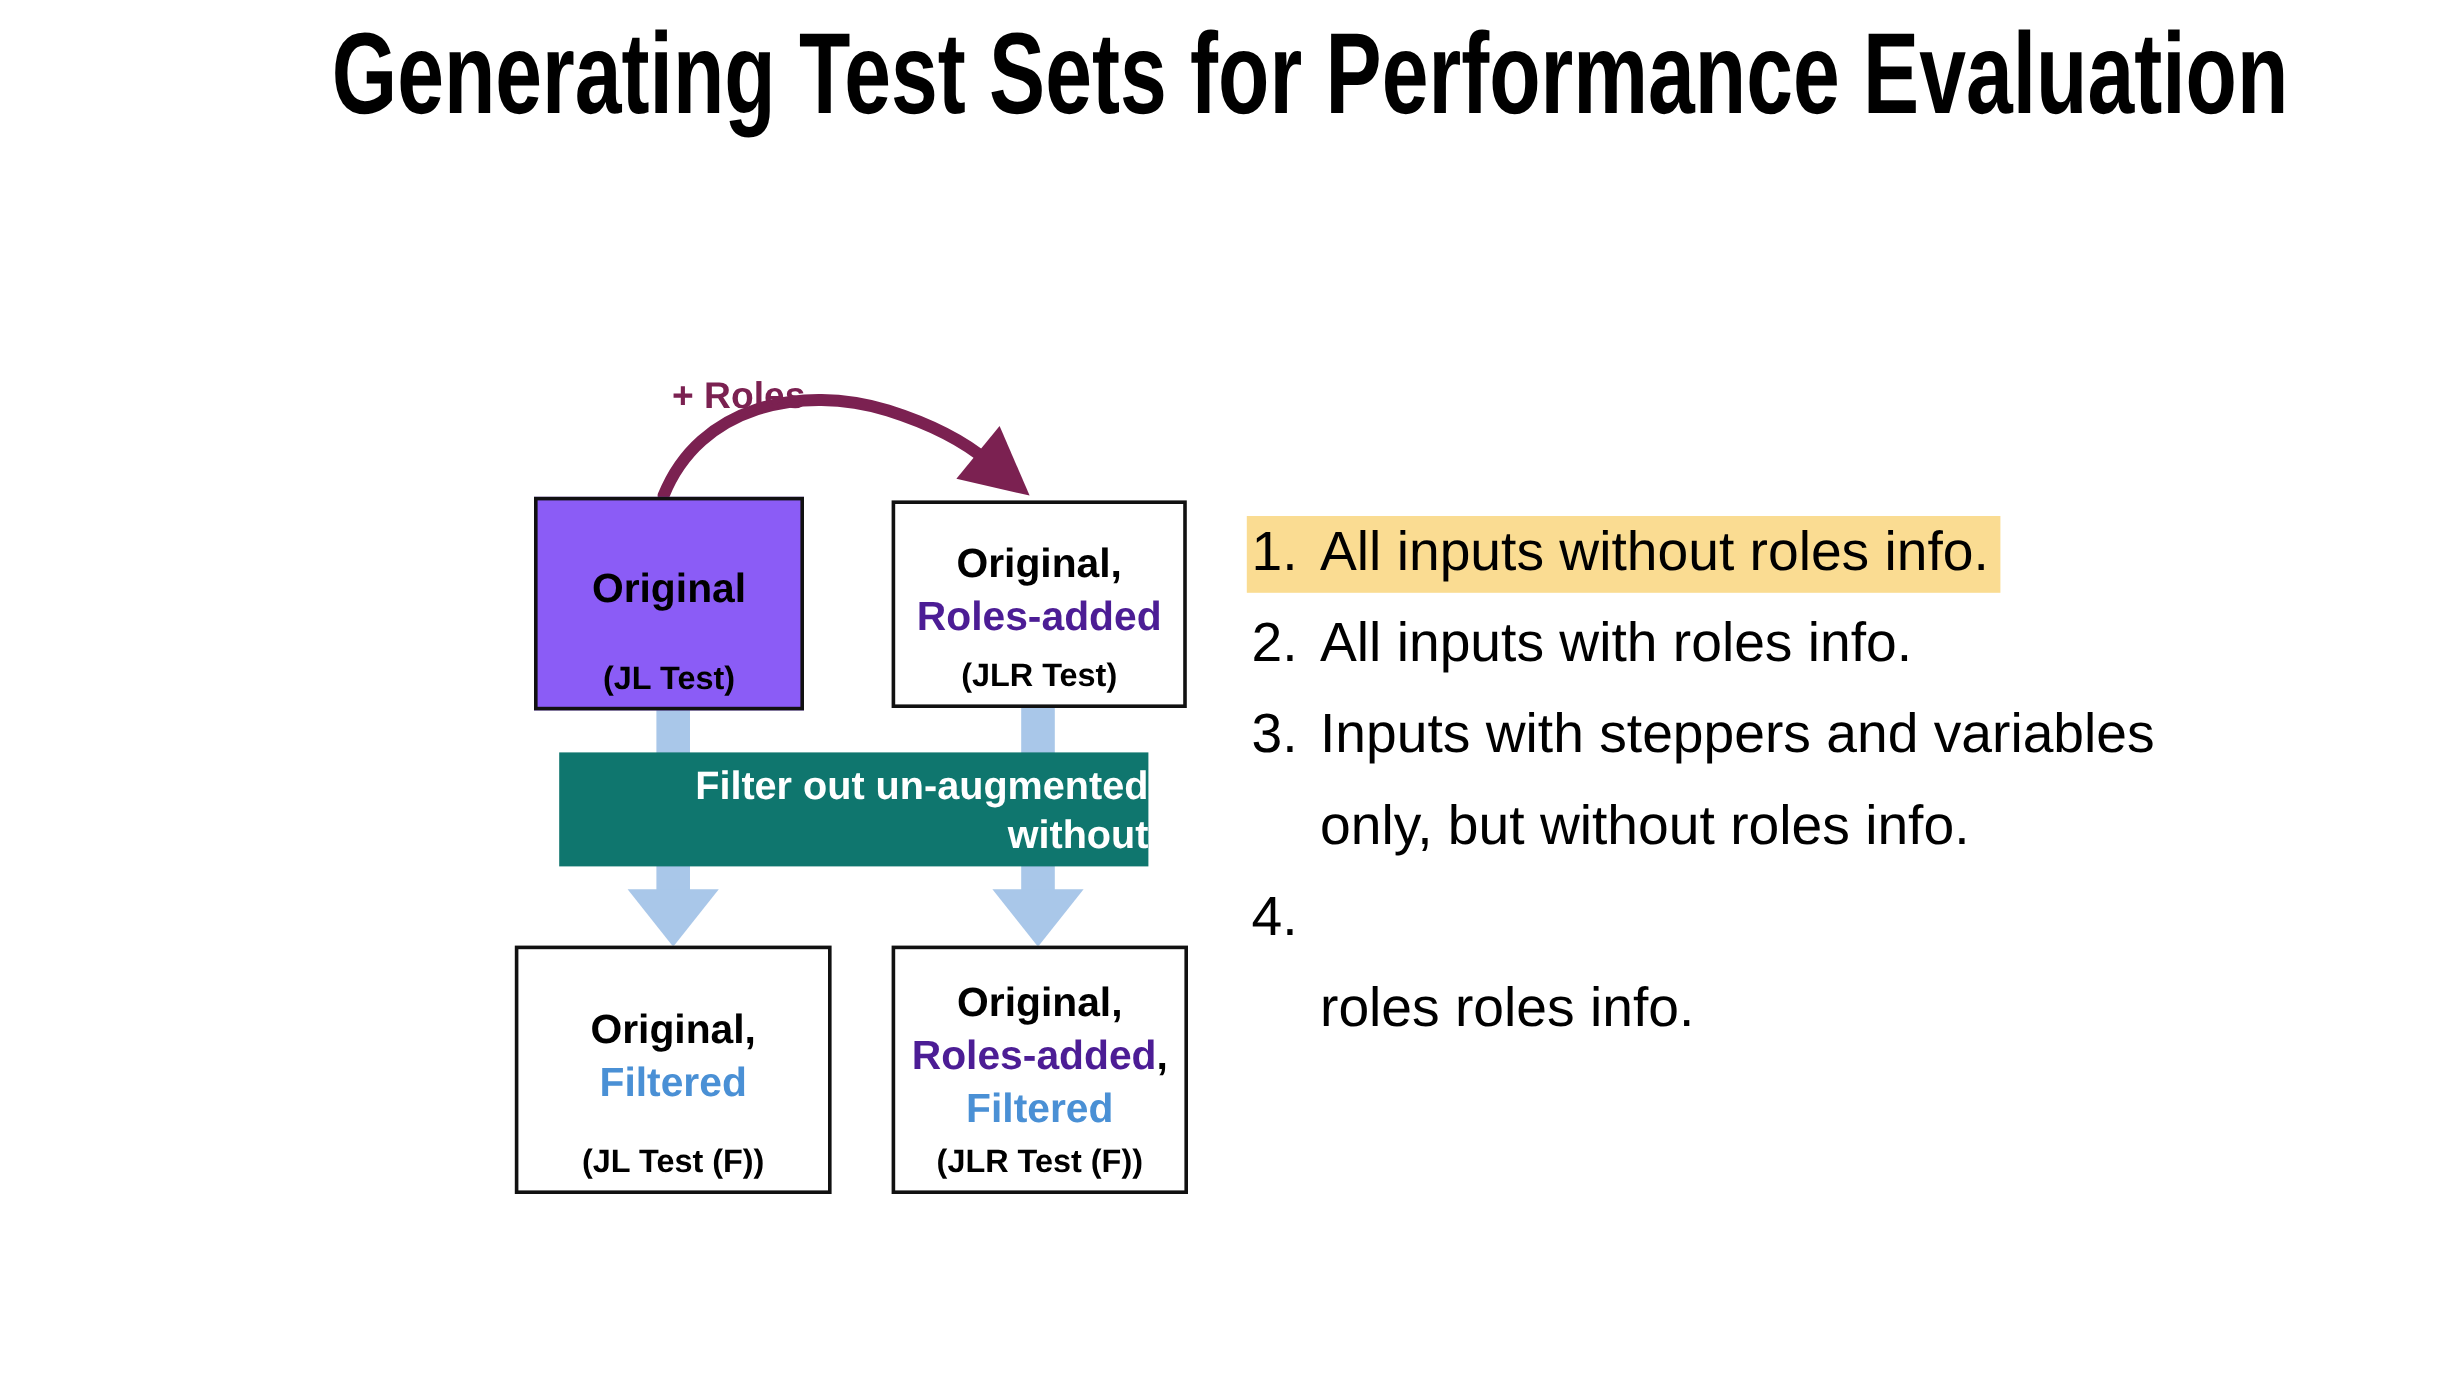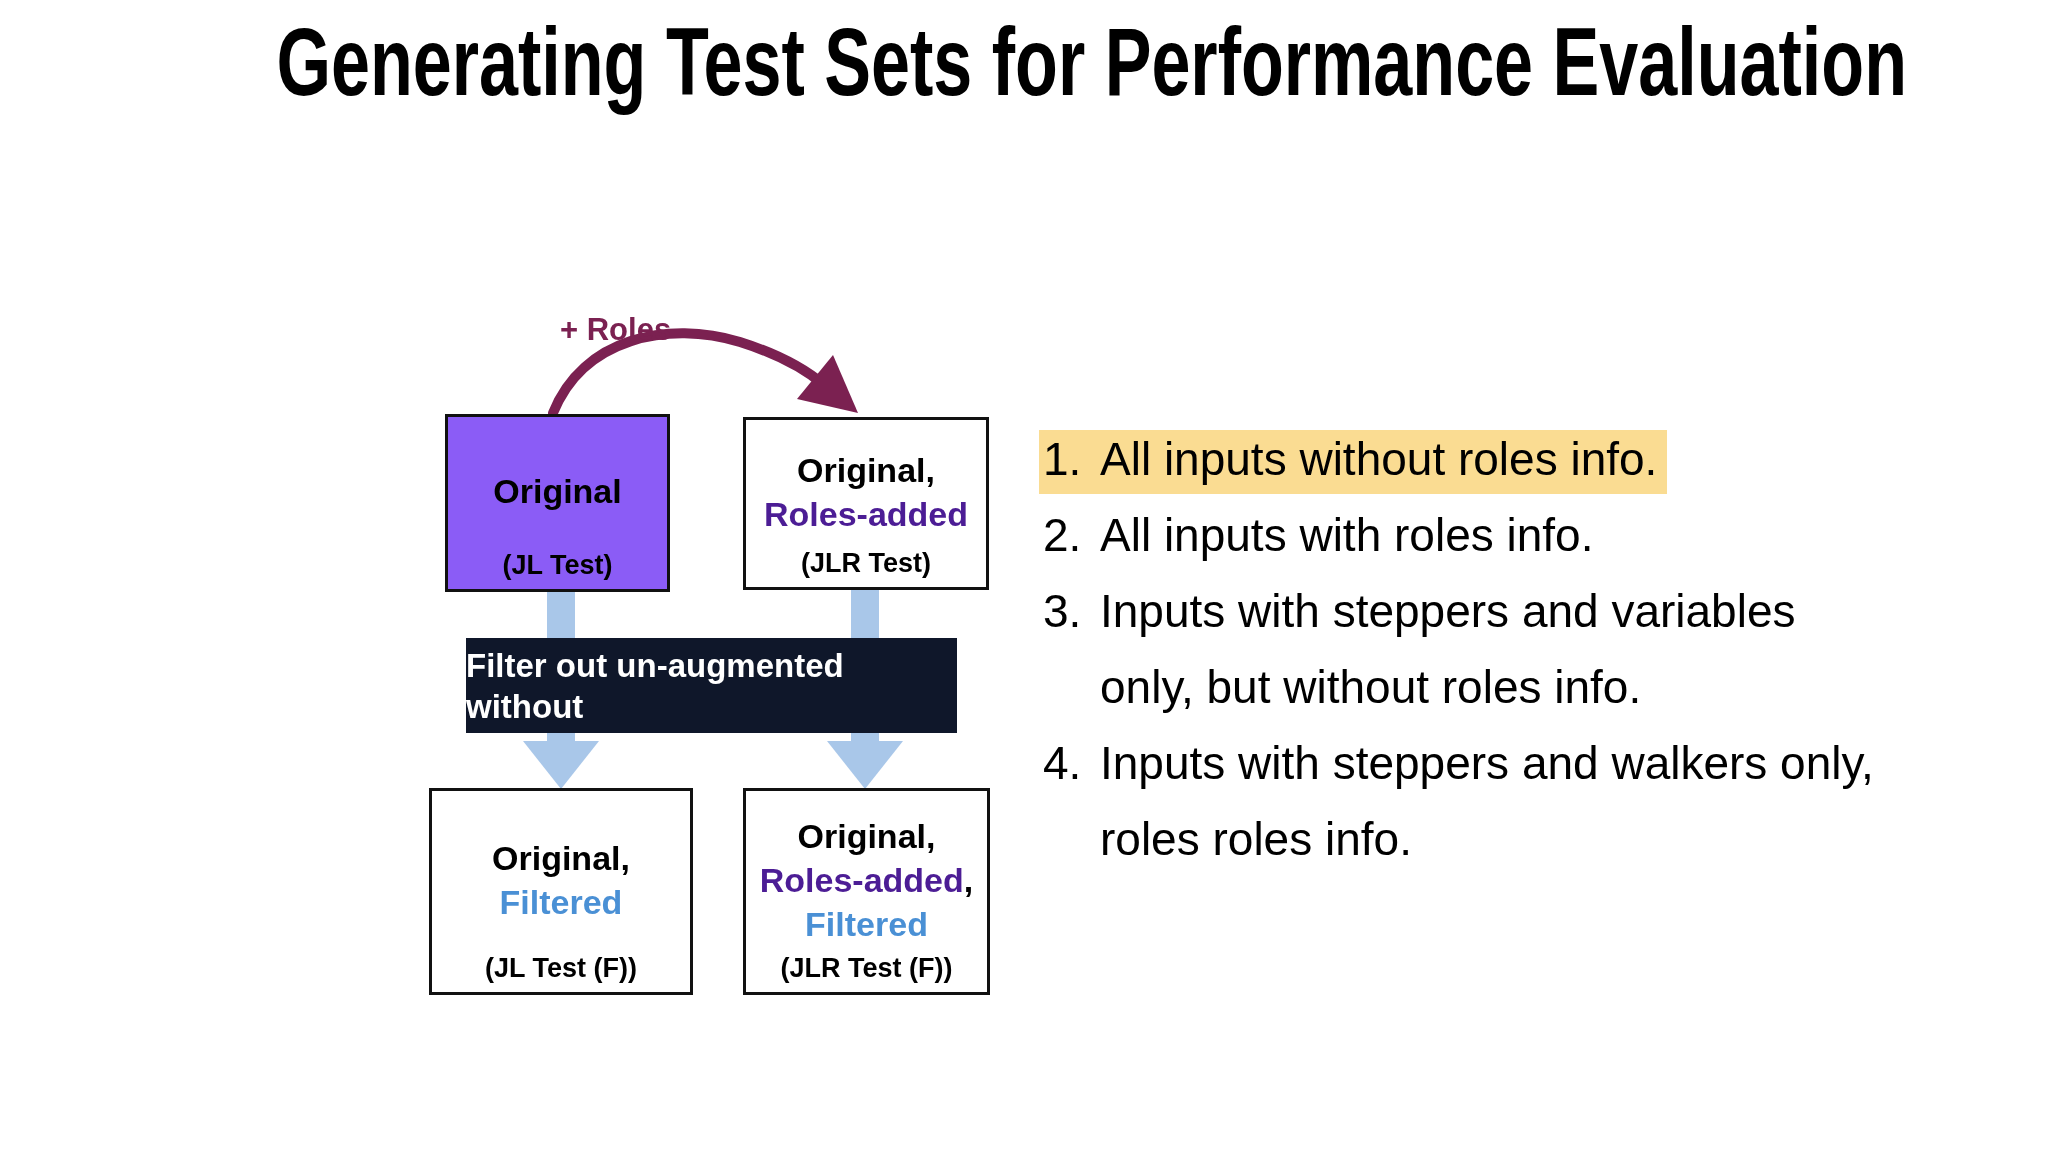--- a/index.html
+++ b/index.html
@@ -35,22 +35,22 @@
   #box-br{left:743px;top:788px;width:247px;height:207px;}
 
   .box-title{font-size:34px;line-height:44px;padding-bottom:24px;}
   .box-sub{position:absolute;bottom:8px;left:0;right:0;font-size:27px;font-weight:bold;}
   .maroon{color:#4c1d95;}
   .filtered-blue{color:#4A90D5;}
 
   
   .filter-bar{
     position:absolute;left:466px;top:627px;width:491px;height:95px;
-    background:#0f172a;color:#fff;font-weight:bold;font-size:33px;line-height:41px;
-    display:flex;flex-direction:column;justify-content:center;text-align:left;z-index:3;margin-top:11px;
+    background:#0f766e;color:#fff;font-weight:bold;font-size:33px;line-height:41px;
+    display:flex;flex-direction:column;justify-content:center;text-align:right;z-index:3;
   }
 
   
   .list{position:absolute;left:1039px;top:424px;width:1005px;font-size:46px;z-index:2;}
   .line{height:76px;display:flex;align-items:center;}
   .inner{display:inline-flex;align-items:baseline;padding:2px 10px 8px 4px;}
   .line.hl .inner{background:#FADC92;}
   .num{min-width:57px;flex:none;}
   .txt{white-space:nowrap;}
 </style>
@@ -134,21 +134,20 @@
   </div>
   <div class="line">
     <span class="inner">
       <span class="num"></span>
         <span class="txt">only, but without roles info.</span>
     </span>
   </div>
   <div class="line">
     <span class="inner">
       <span class="num">4.</span>
-        <span class="txt">Inputs with steppers and walkers only,</span>
     </span>
   </div>
   <div class="line">
     <span class="inner">
       <span class="num"></span>
         <span class="txt">roles roles info.</span>
     </span>
   </div>
 </div>
 

